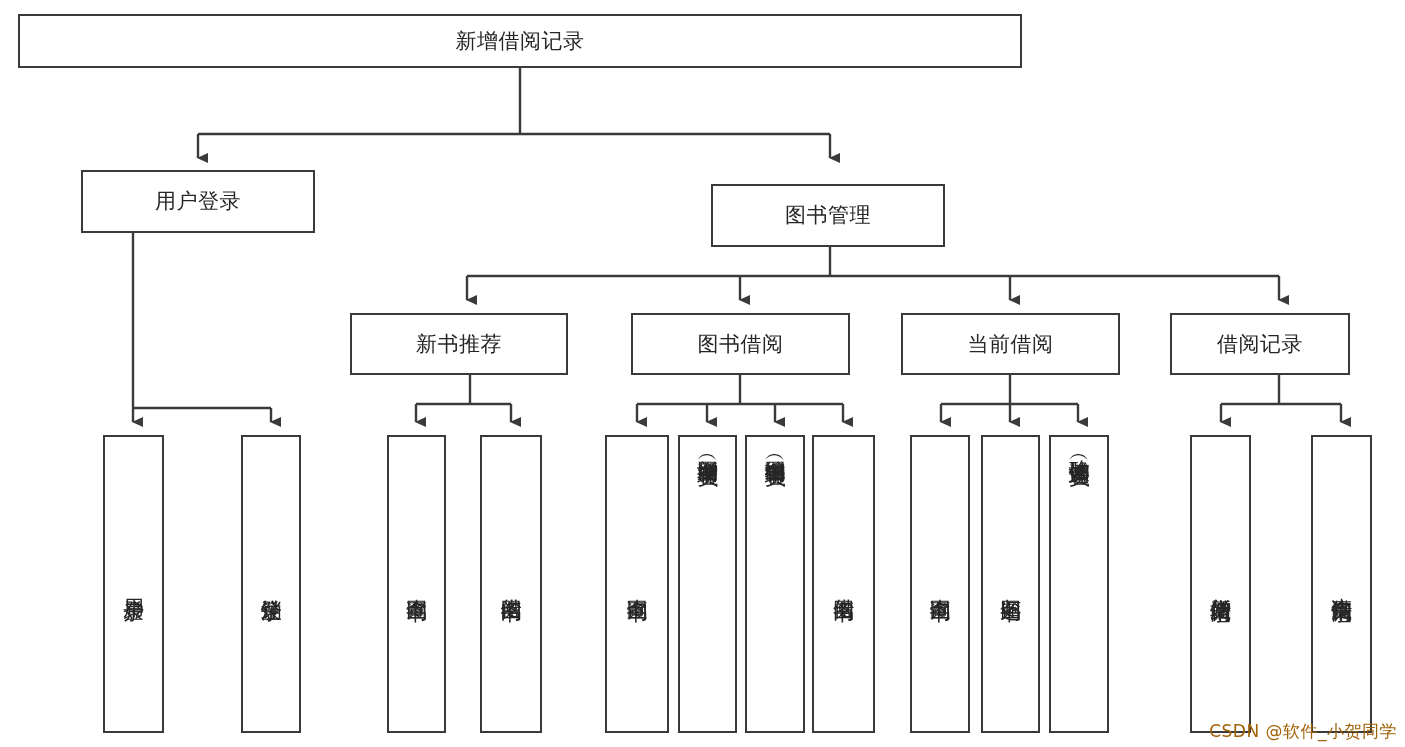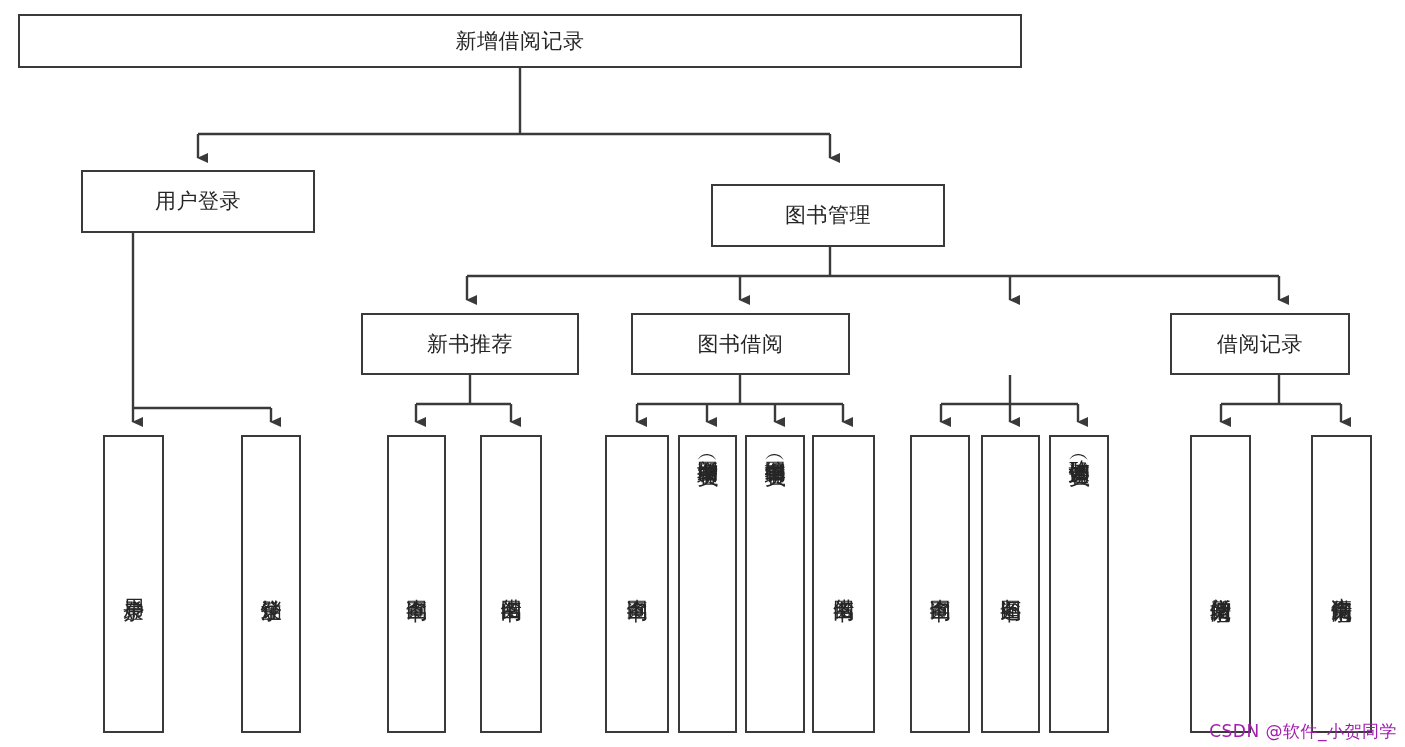--- a/index.html
+++ b/index.html
@@ -65,21 +65,21 @@
   }
   .node.vert.centered {
     align-items: center;
     padding-top: 0;
   }
   .watermark {
     position: absolute;
     right: 8px;
     bottom: 4px;
     font-size: 17px;
-    color: #a21caf;
+    color: #a16207;
     letter-spacing: 0.5px;
     z-index: 5;
     white-space: nowrap;
   }
 </style>
 </head>
 <body>
 
 <div id="canvas">
 
@@ -138,28 +138,31 @@
   </div>
 
   <div class="node horiz" style="left:81px; top:170px; width:234px; height:63px;">
     <span class="node-label">用户登录</span>
   </div>
 
   <div class="node horiz" style="left:711px; top:170px; width:234px; height:63px;margin-top:14px;">
     <span class="node-label">图书管理</span>
   </div>
 
-  <div class="node horiz" style="left:361px; top:313px; width:218px; height:62px;">
+  <div class="node horiz" style="left:350px; top:313px; width:218px; height:62px;">
     <span class="node-label">新书推荐</span>
   </div>
 
   <div class="node horiz" style="left:631px; top:313px; width:219px; height:62px;">
     <span class="node-label">图书借阅</span>
   </div>
 
+  <div class="node horiz" style="left:901px; top:313px; width:219px; height:62px;">
+    <span class="node-label">当前借阅</span>
+  </div>
 
   <div class="node horiz" style="left:1170px; top:313px; width:180px; height:62px;">
     <span class="node-label">借阅记录</span>
   </div>
 
   <div class="node vert centered" style="left:103px; top:435px; width:61px; height:298px;">
     <span class="node-label">用户登录</span>
   </div>
 
   <div class="node vert centered" style="left:241px; top:435px; width:60px; height:298px;">

